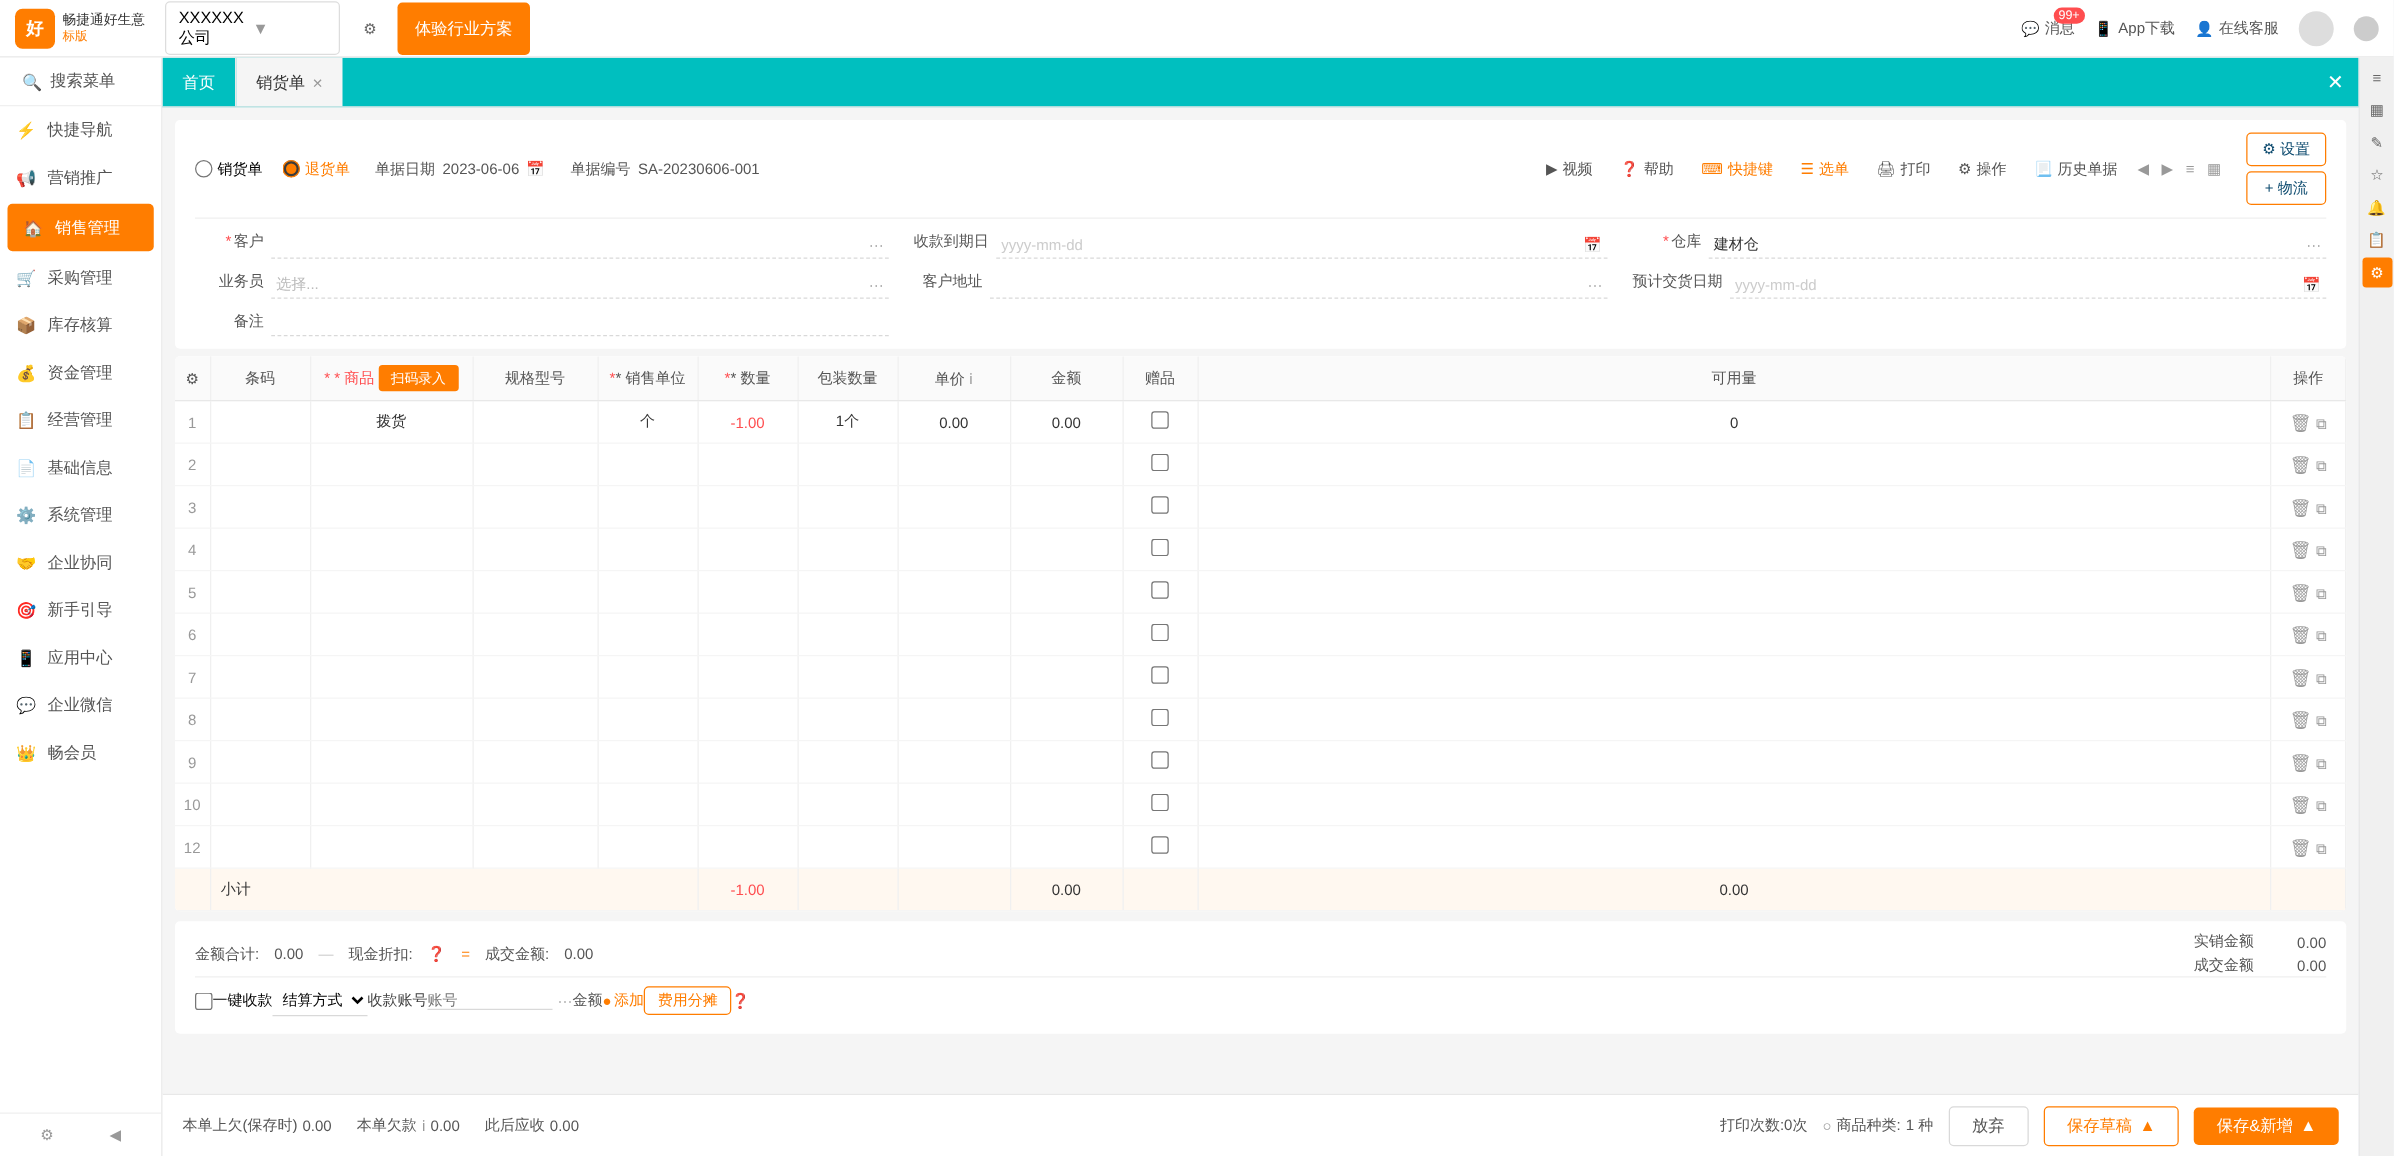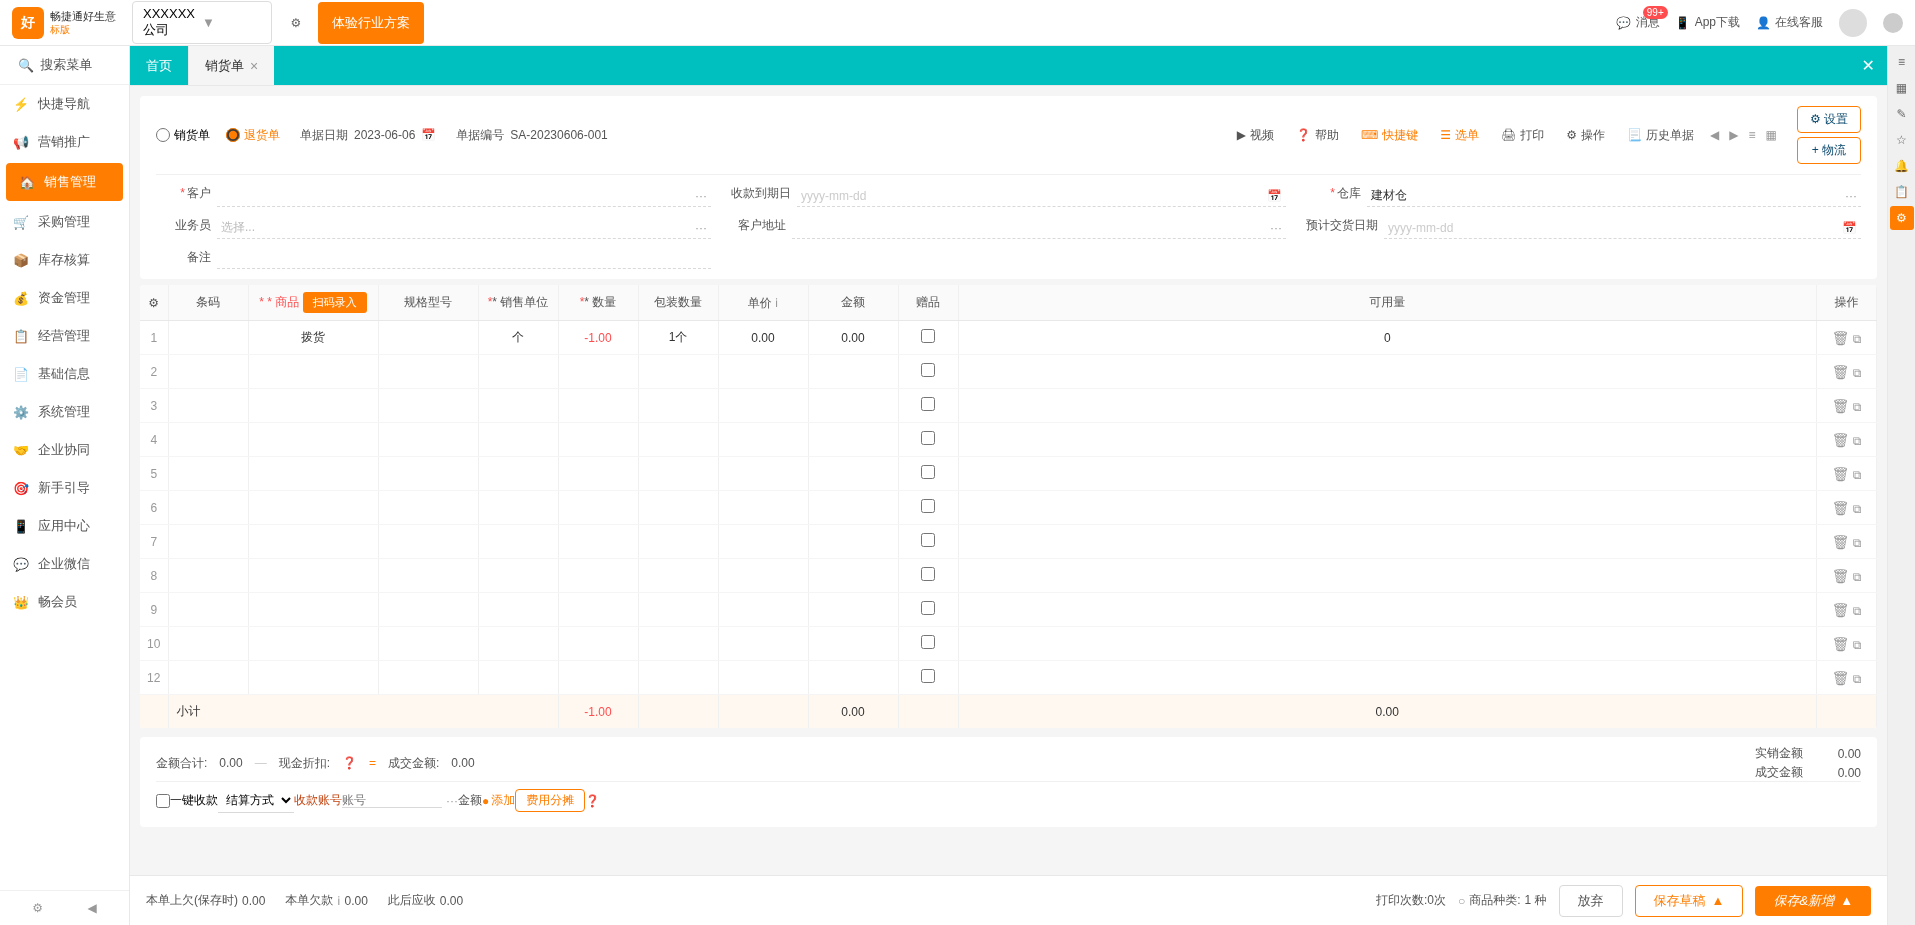--- a/index.html
+++ b/index.html
@@ -77,21 +77,21 @@
     .expense-btn { border: 1px solid #ff7d00; color: #ff7d00; background: white; border-radius: 4px; padding: 2px 10px; cursor: pointer; font-size: 12px; }
 
     
     .status-bar { height: 50px; background: #fff; border-top: 1px solid #e8e8e8; display: flex; align-items: center; padding: 0 16px; gap: 20px; font-size: 12px; flex-shrink: 0; }
     .status-item { display: flex; align-items: center; gap: 4px; color: #555; }
     .status-bar-right { margin-left: auto; display: flex; align-items: center; gap: 12px; }
     .print-info { color: #555; }
     .product-type { display: flex; align-items: center; gap: 4px; color: #555; }
     .abandon-btn { border: 1px solid #d9d9d9; background: white; border-radius: 4px; padding: 6px 18px; cursor: pointer; font-size: 13px; color: #555; }
     .save-draft-btn { border: 1px solid #ff7d00; background: white; color: #ff7d00; border-radius: 4px; padding: 6px 18px; cursor: pointer; font-size: 13px; display: flex; align-items: center; gap: 6px; }
-    .save-new-btn { background: #ff7d00; color: white; border: none; border-radius: 4px; padding: 6px 18px; cursor: pointer; font-size: 13px; display: flex; align-items: center; gap: 6px; font-style: italic; }
+    .save-new-btn { background: #ff7d00; color: white; border: none; border-radius: 4px; padding: 6px 18px; cursor: pointer; font-size: 13px; display: flex; align-items: center; gap: 6px; }
 
     
     .right-panel { width: 28px; background: #f0f0f0; display: flex; flex-direction: column; align-items: center; padding: 4px 0; gap: 2px; border-left: 1px solid #e8e8e8; }
     .right-panel-btn { width: 24px; height: 24px; display: flex; align-items: center; justify-content: center; cursor: pointer; color: #666; font-size: 12px; border-radius: 3px; }
     .right-panel-btn.active { background: #ff7d00; color: white; }
 
     
     input[type="checkbox"] { width: 14px; height: 14px; cursor: pointer; }
 
     
@@ -611,21 +611,21 @@
               </div>
             </div>
           </div>
 
           <div class="payment-row">
             <input type="checkbox" style="">
             <span>一键收款</span>
             <select>
               <option>结算方式</option>
             </select>
-            <span style="color:#c2410c;">收款账号</span>
+            <span style="color:#404040;">收款账号</span>
             <input type="text" style="border-top: none; border-right: none; border-left: none; border-image: initial; border-bottom: 1px solid rgb(217, 217, 217); outline: none; font-size: 12px; width: 100px;" placeholder="账号">
             <span class="field-dots">···</span>
             <span style="color:#555;">金额</span>
             <button class="add-btn-orange">
               <span style="color:#ff7d00;">●</span>
               <span>添加</span>
             </button>
             <button class="expense-btn">费用分摊</button>
             <span style="color:#999;cursor:pointer;">❓</span>
           </div>

